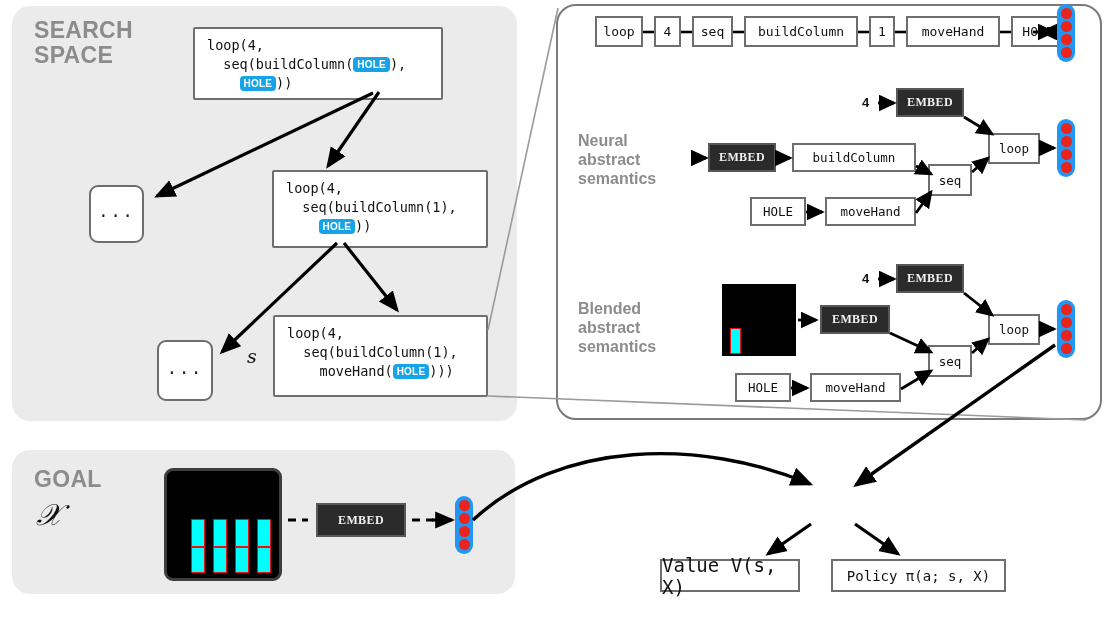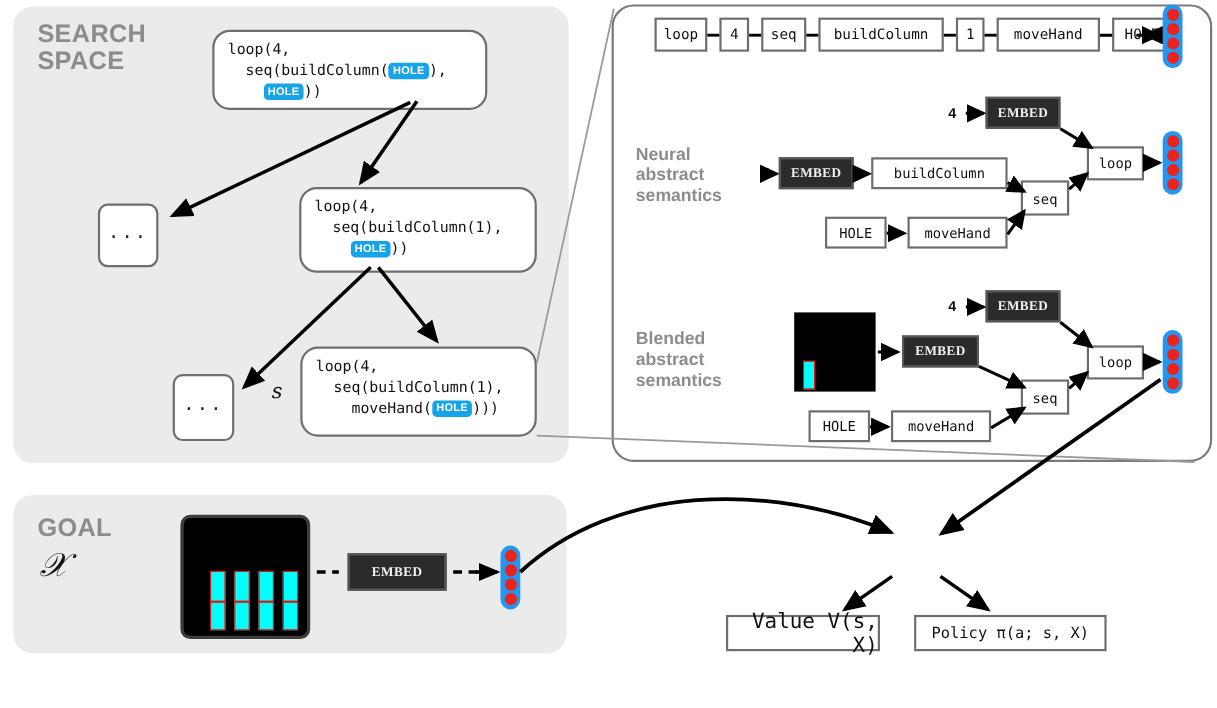--- a/index.html
+++ b/index.html
@@ -11,21 +11,21 @@
   .panel{position:absolute;background:#ebebeb;border-radius:18px;}
   #search-panel{left:12px;top:6px;width:505px;height:415px;}
   #goal-panel{left:12px;top:450px;width:503px;height:144px;}
 
   .panel-title{position:absolute;color:#8c8c8c;font-weight:bold;
                font-size:23px;line-height:25px;letter-spacing:.3px;
                white-space:pre-line;}
 
   
   .prog{position:absolute;background:#ffffff;border:2px solid #6e6e6e;
-        border-radius:16px;box-sizing:border-box;
+        border-radius:2px;box-sizing:border-box;
         font-family:"DejaVu Sans Mono","Liberation Mono",monospace;
         font-size:13.5px;line-height:19px;color:#111;
         padding:7px 10px 7px 12px;white-space:pre;}
   .dots{position:absolute;background:#fff;border:2px solid #6e6e6e;
         border-radius:9px;box-sizing:border-box;
         display:flex;align-items:center;justify-content:center;
         font-family:"DejaVu Sans Mono","Liberation Mono",monospace;
         font-size:17px;color:#222;letter-spacing:2px;padding-bottom:6px;}
 
   .hole{display:inline-block;background:#17a3e8;color:#fff;
@@ -43,21 +43,21 @@
              box-sizing:border-box;}
 
   .sec-label{position:absolute;color:#8c8c8c;font-weight:bold;
              font-size:16px;line-height:19px;white-space:pre-line;}
 
   
   .node{position:absolute;background:#fff;border:2px solid #6e6e6e;
         box-sizing:border-box;display:flex;align-items:center;
         justify-content:center;
         font-family:"DejaVu Sans Mono","Liberation Mono",monospace;
-        font-size:12.5px;color:#111;text-align:right;}
+        font-size:12.5px;color:#111;}
   .node.tok{font-size:13px;}
   .embed{position:absolute;background:#2b2b2b;border:2px solid #585858;
          box-sizing:border-box;display:flex;align-items:center;
          justify-content:center;color:#f0f0f0;
          font-family:Liberation Serif, serif;
          font-weight:bold;font-size:12px;letter-spacing:.4px;}
   .lit{position:absolute;font-family:"Liberation Sans",sans-serif;
        font-weight:bold;font-size:13px;color:#111;}
 
   

